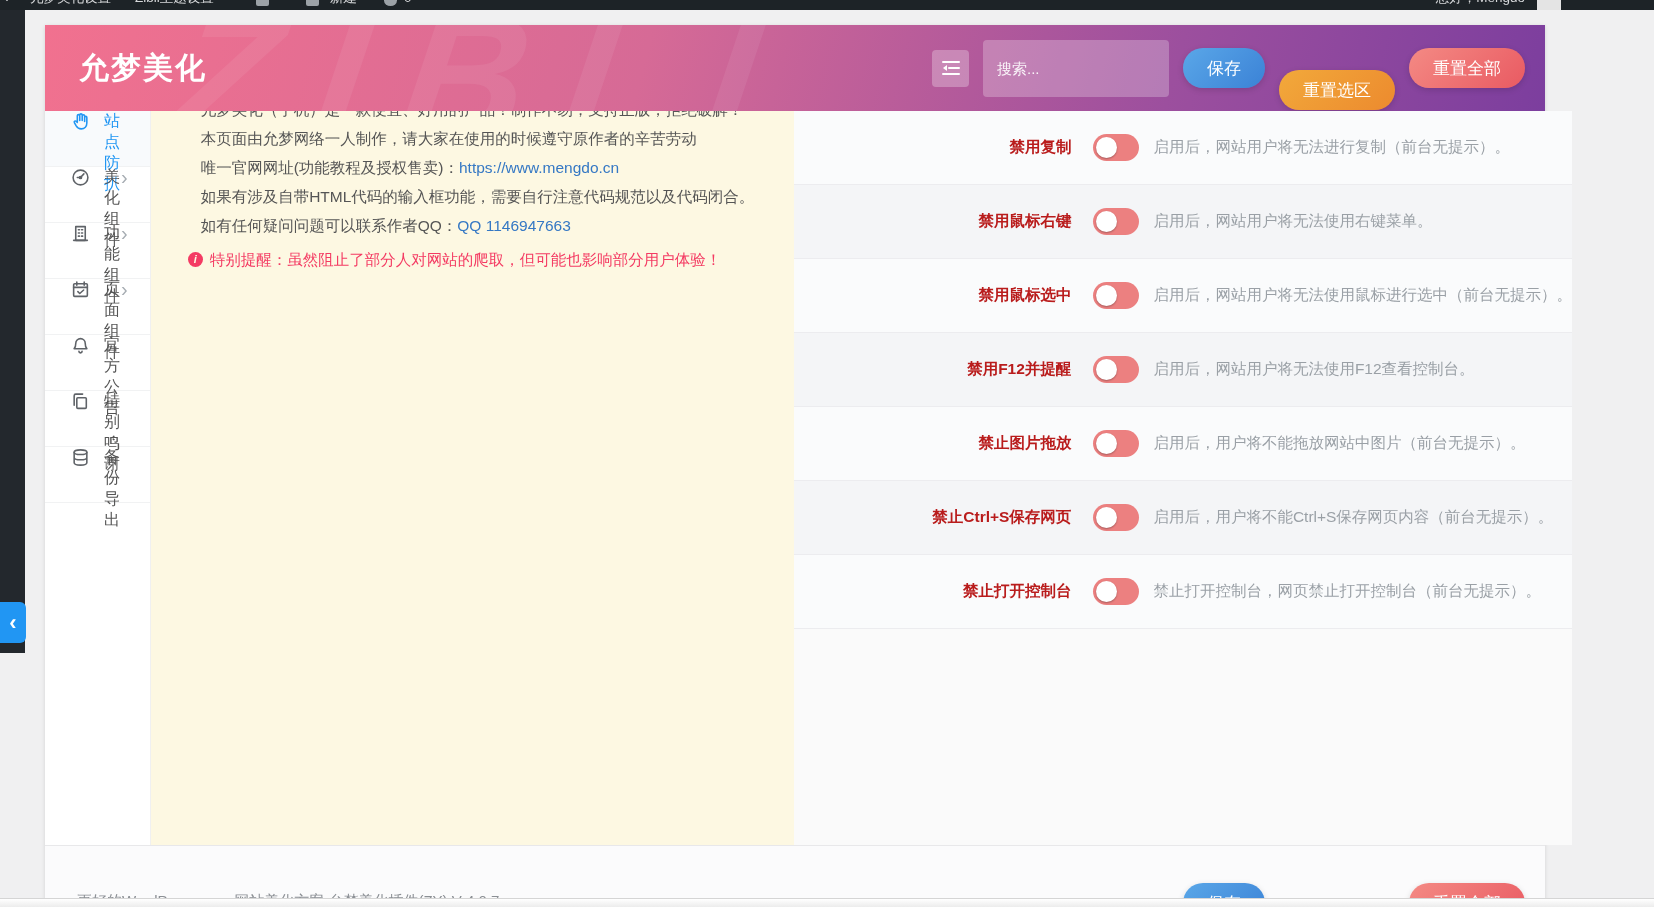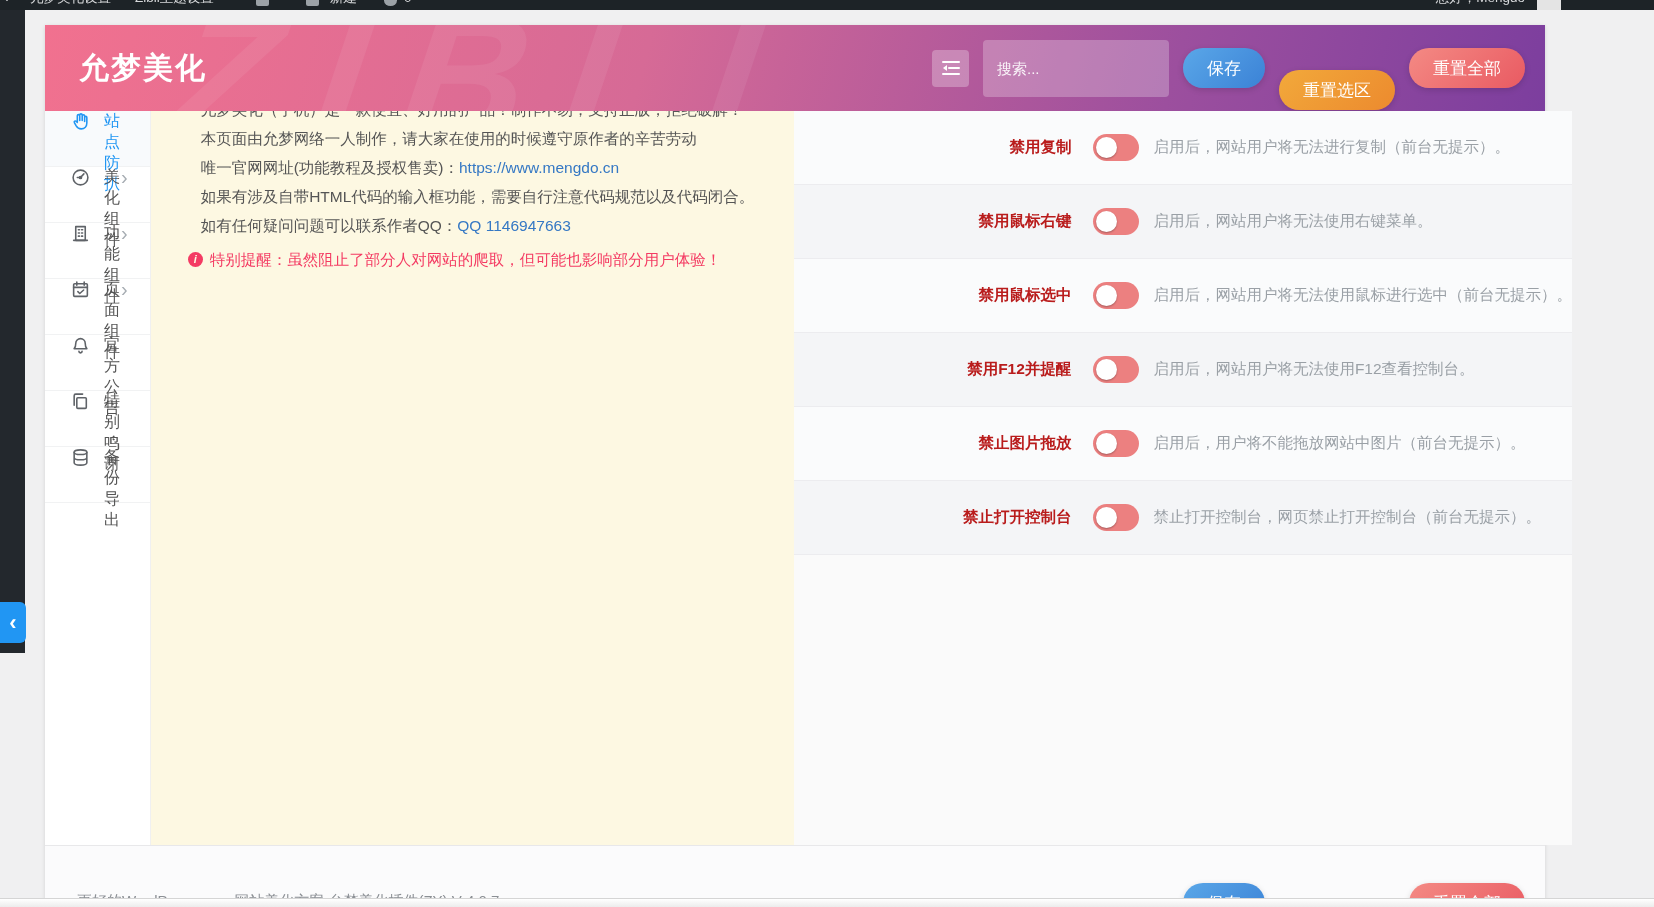--- a/index.html
+++ b/index.html
@@ -270,20 +270,27 @@
     <div class="setting-desc">启用后，网站用户将无法使用F12查看控制台。</div>
   </div>
           <div class="setting-row">
     <div class="setting-label">禁止图片拖放</div>
     <div class="toggle" aria-checked="false">
               <div class="knob"></div>
             </div>
     <div class="setting-desc">启用后，用户将不能拖放网站中图片（前台无提示）。</div>
   </div>
           <div class="setting-row">
+    <div class="setting-label">禁止Ctrl+S保存网页</div>
+    <div class="toggle" aria-checked="false">
+              <div class="knob"></div>
+            </div>
+    <div class="setting-desc">启用后，用户将不能Ctrl+S保存网页内容（前台无提示）。</div>
+  </div>
+          <div class="setting-row">
     <div class="setting-label">禁止打开控制台</div>
     <div class="toggle" aria-checked="false">
               <div class="knob"></div>
             </div>
     <div class="setting-desc">禁止打开控制台，网页禁止打开控制台（前台无提示）。</div>
   </div>
         </div>
       <div class="rows-filler"></div>
     </div>
   </div>

